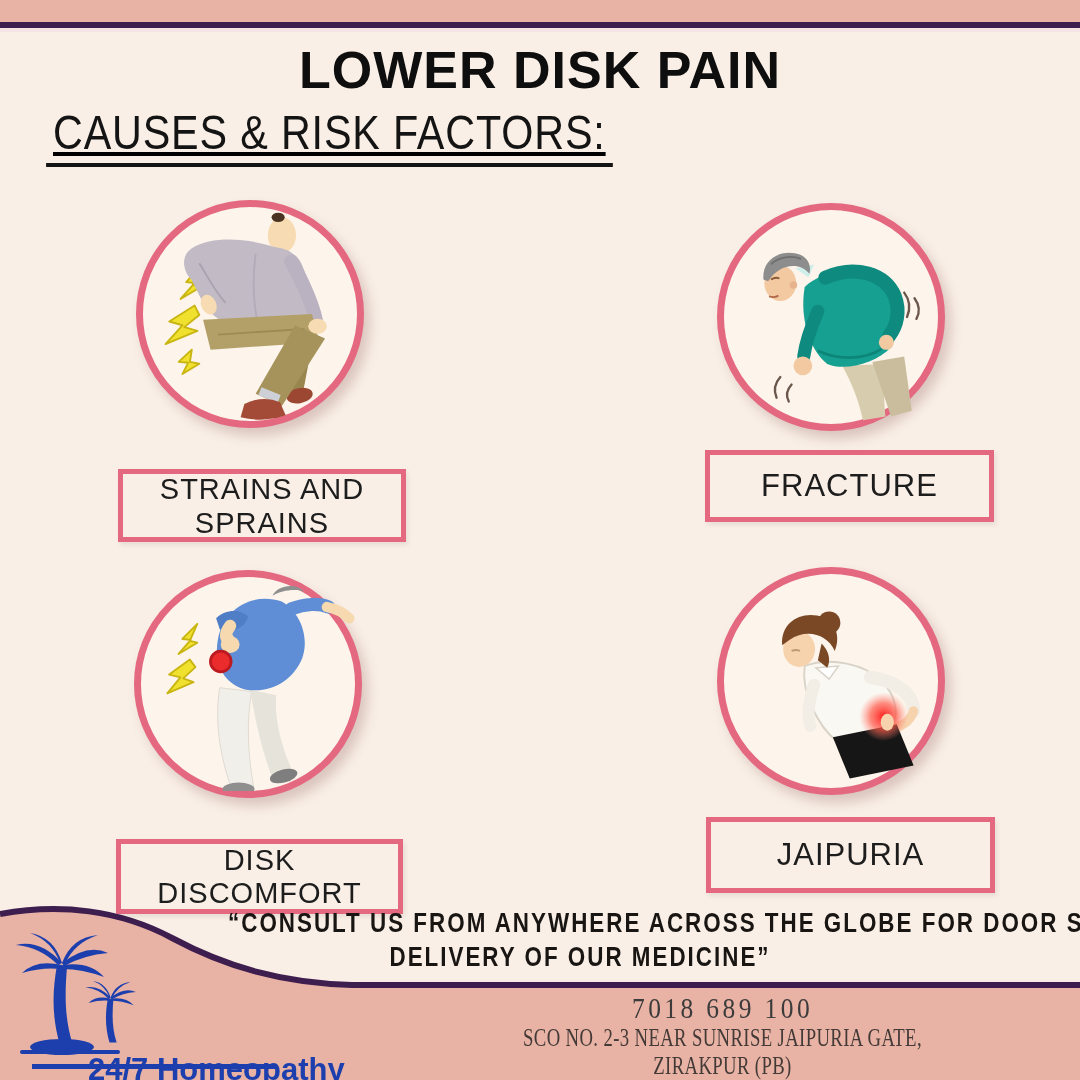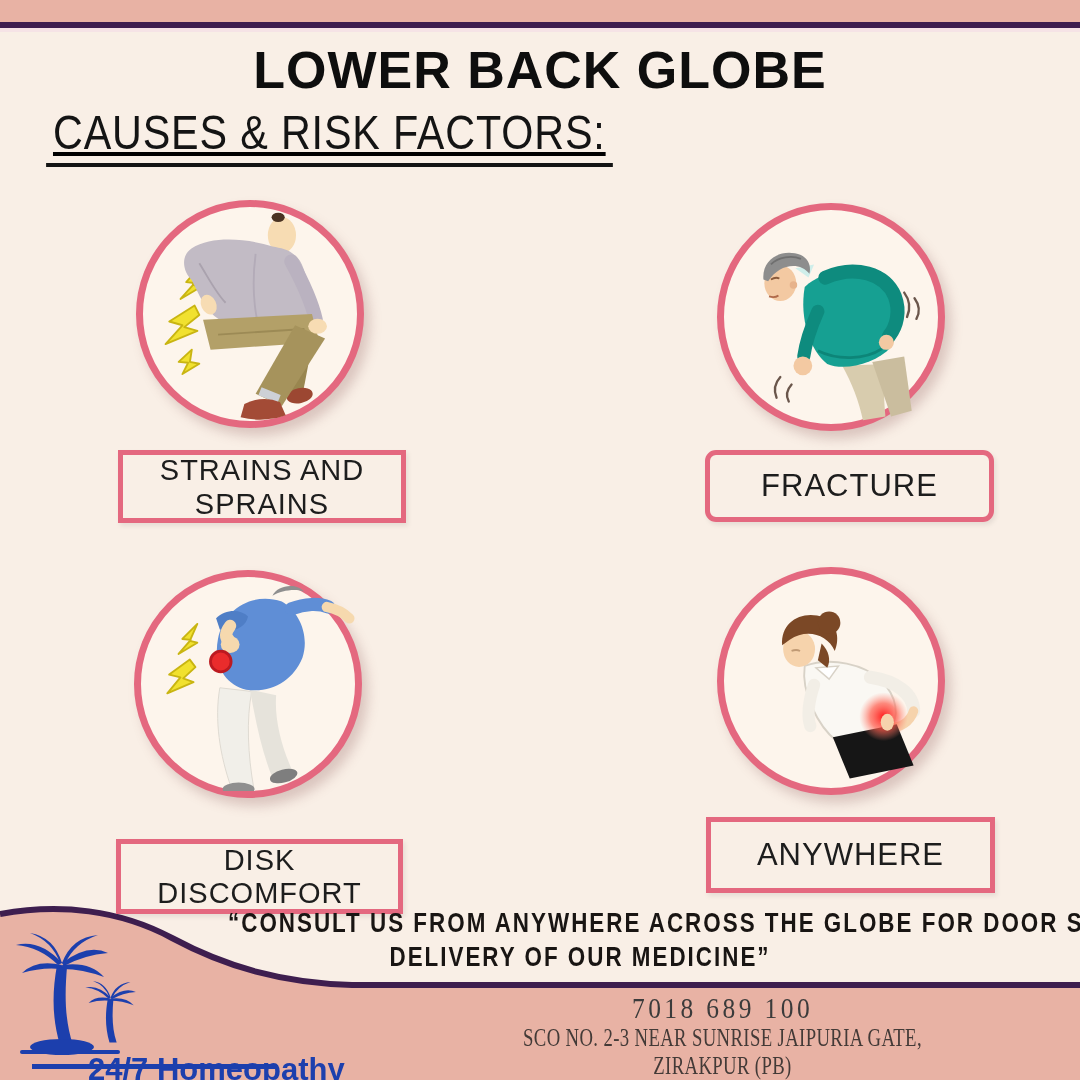--- a/index.html
+++ b/index.html
@@ -35,22 +35,22 @@
   .c2{left:717px;top:203px;}
   .c3{left:134px;top:570px;}
   .c4{left:717px;top:567px;}
 
   
   .label-box{
     position:absolute;border:5px solid #e4687f;box-sizing:border-box;background:transparent;
     display:flex;align-items:center;justify-content:center;text-align:center;
     color:#1d1d1d;letter-spacing:1px;box-shadow:2px 3px 5px rgba(0,0,0,0.08);
   }
-  .b1{left:118px;top:450px;width:288px;height:73px;font-size:29px;line-height:34px;}
-  .b2{left:705px;top:450px;width:289px;height:72px;font-size:31px;border-radius:11px;}
+  .b1{left:118px;top:469px;width:288px;height:73px;font-size:29px;line-height:34px;}
+  .b2{left:705px;top:450px;width:289px;height:72px;font-size:31px;}
   .b3{left:116px;top:823px;width:287px;height:75px;font-size:29px;margin-top:16px;}
   .b4{left:706px;top:817px;width:289px;height:76px;font-size:31px;}
 
   
   .footer-svg{position:absolute;left:0;top:0;width:1080px;height:1080px;pointer-events:none;}
   .quote{
     position:absolute;left:140px;top:906px;width:880px;text-align:center;
     font-weight:bold;color:#191513;
   }
   .quote .q-inner{transform:scaleX(0.8);transform-origin:center;}
@@ -71,21 +71,21 @@
 </style>
 </head>
 <body>
 
 <div class="page">
 
   <div class="top-band"></div>
   <div class="top-line"></div>
   <div class="top-strip"></div>
 
-  <h1 class="title">LOWER BACK GLOBE</h1>
+  <h1 class="title">LOWER DISK PAIN</h1>
   <div class="subtitle-wrap">
     <span class="subtitle">CAUSES &amp; RISK FACTORS:</span>
   </div>
 
   <svg class="footer-svg" viewBox="0 0 1080 1080">
     <path d="M0,914 C60,903 120,910 172,938 C226,967 282,983 352,985 L1080,985 L1080,1080 L0,1080 Z" fill="#e8b2a4"></path>
     <path d="M0,914 C60,903 120,910 172,938 C226,967 282,983 352,985 L1080,985" fill="none" stroke="#3e1e4f" stroke-width="6"></path>
   </svg>
 
   <div class="circle c1">
@@ -186,21 +186,21 @@
   <div class="label-box b1">
     <span>STRAINS AND SPRAINS</span>
   </div>
   <div class="label-box b2">
     <span>FRACTURE</span>
   </div>
   <div class="label-box b3">
     <span>DISK DISCOMFORT</span>
   </div>
   <div class="label-box b4">
-    <span>ANYWHERE</span>
+    <span>JAIPURIA</span>
   </div>
 
   <div class="quote">
     <div class="q-inner">
       <div class="q-line">“CONSULT US FROM ANYWHERE ACROSS THE GLOBE FOR DOOR STEP</div>
       <div class="q-line">DELIVERY OF OUR MEDICINE”</div>
     </div>
   </div>
 
   <svg class="palms" viewBox="0 0 155 132">

